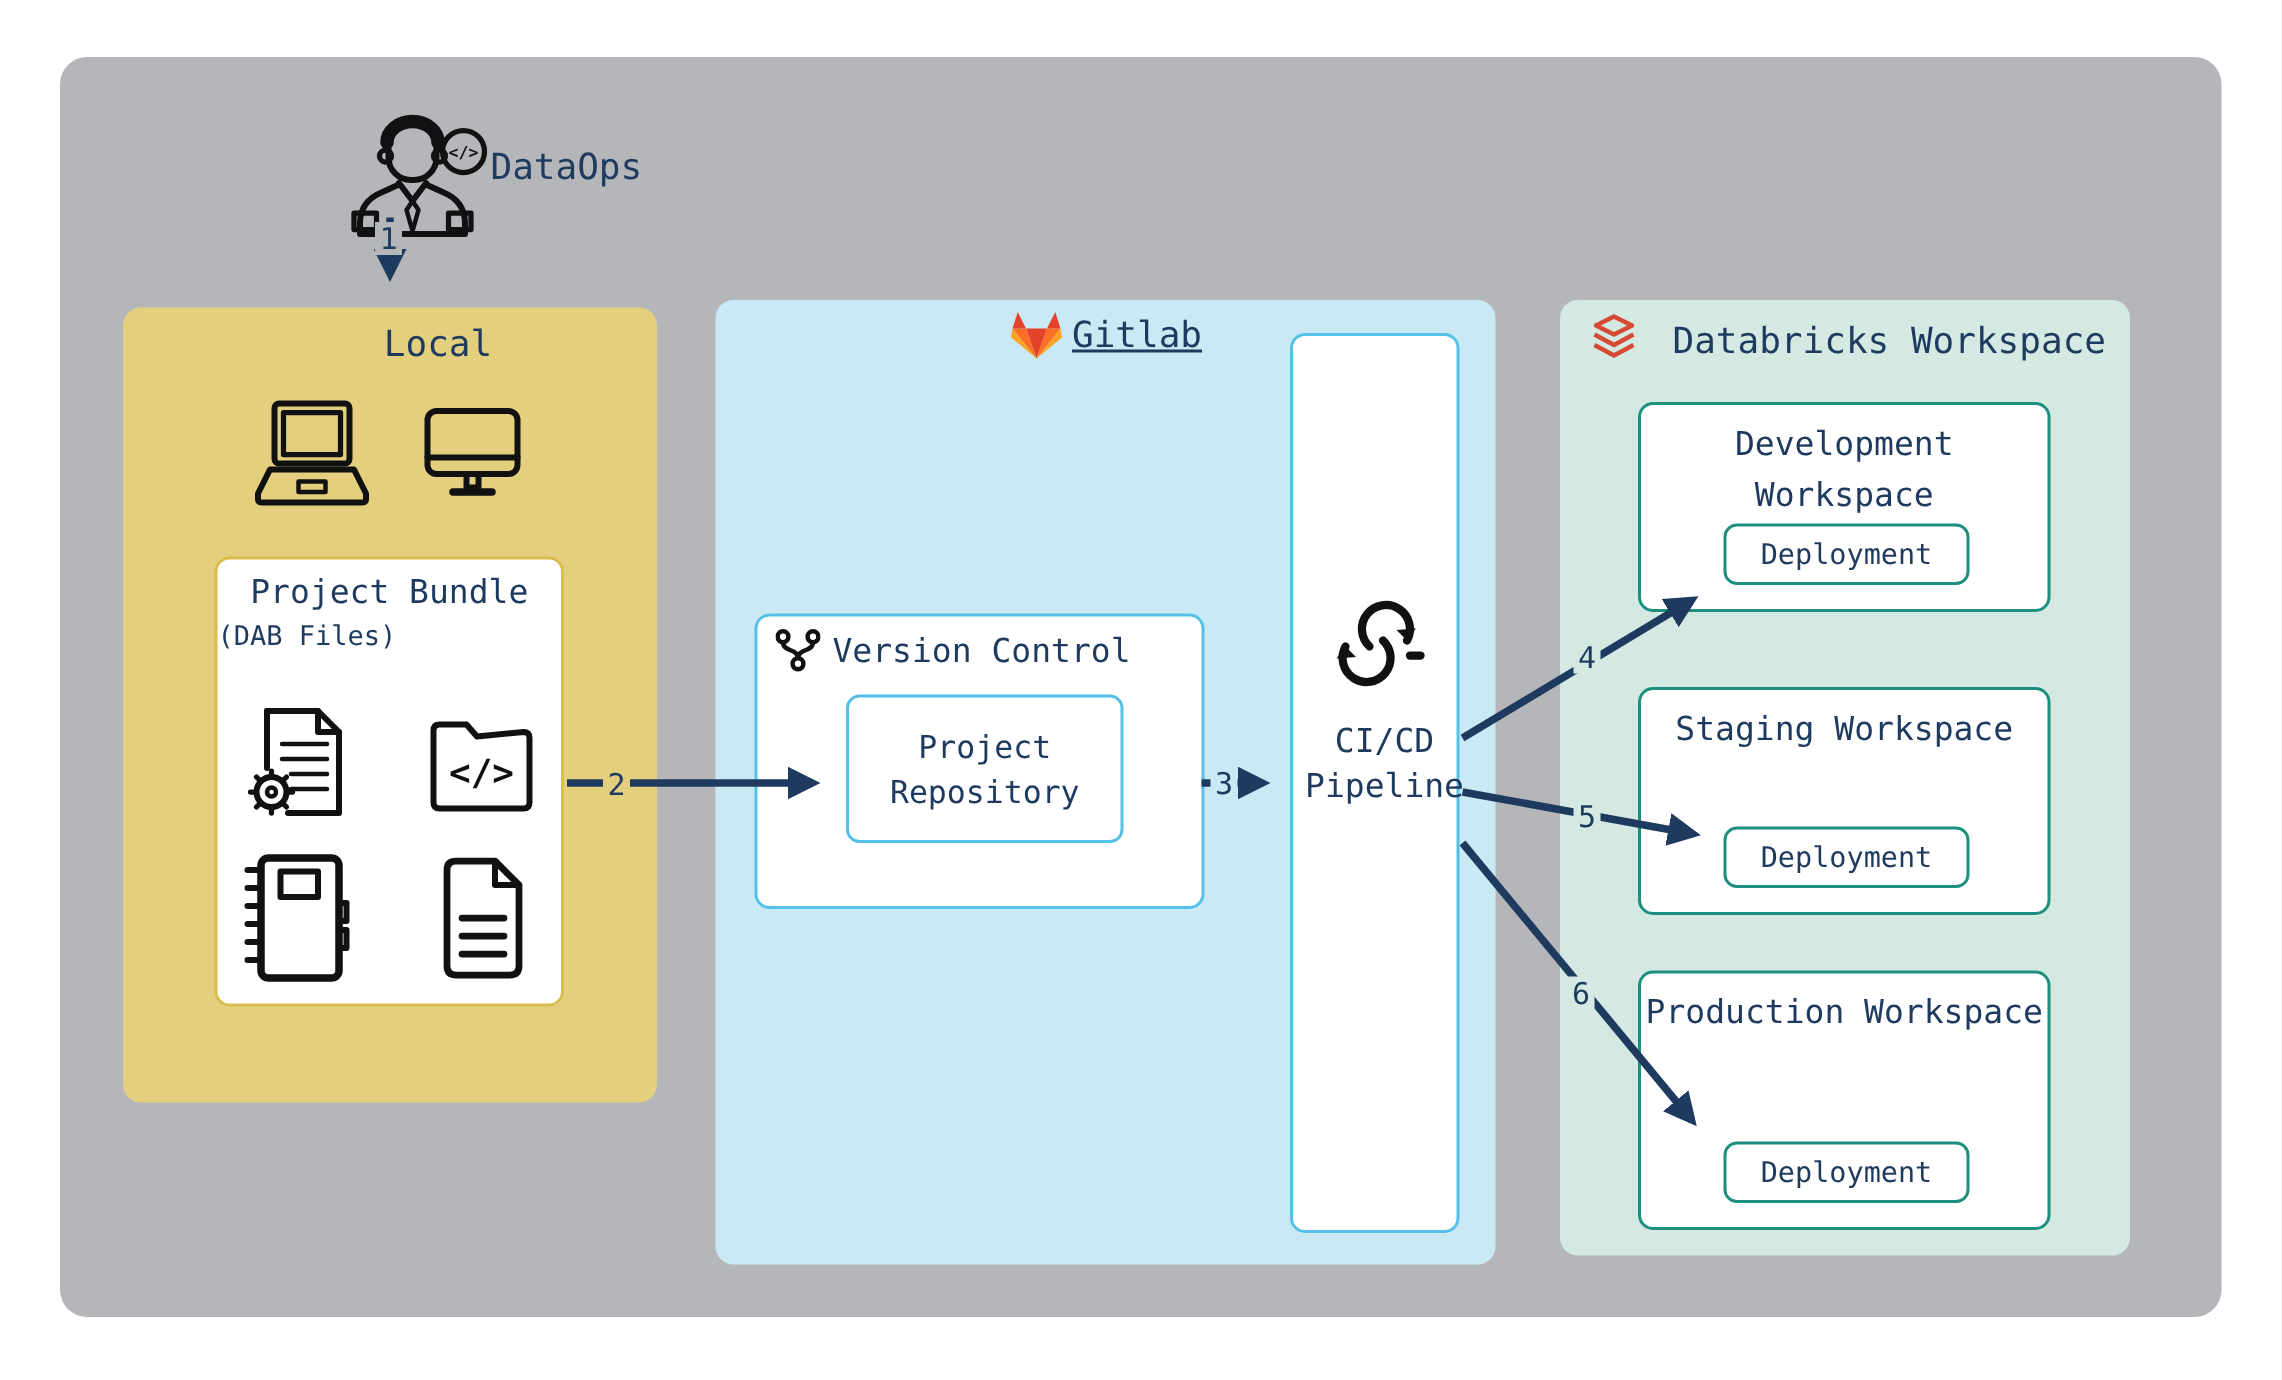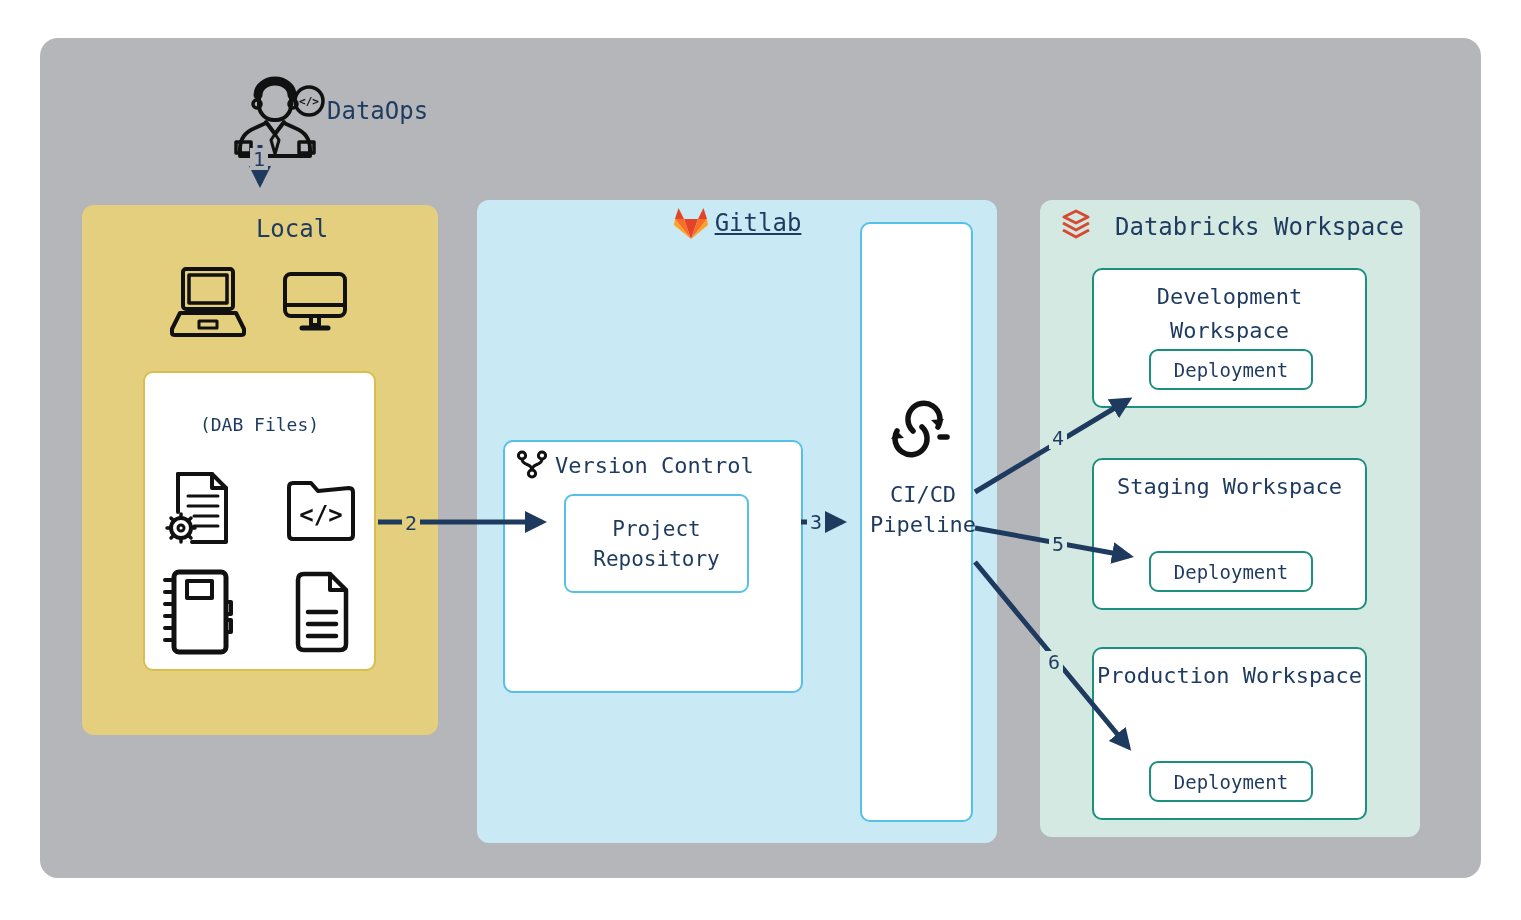--- a/index.html
+++ b/index.html
@@ -22,22 +22,22 @@
   .section-title{font-size:24px;color:var(--navy);white-space:nowrap;}
   .local{left:82px;top:205px;width:356px;height:530px;background:var(--yellow);}
   .local-title{position:absolute;left:0;top:10px;width:100%;text-align:center;padding-left:32px;}
   .gitlab{left:477px;top:200px;width:520px;height:643px;background:var(--blue);}
   .gitlab-header{position:absolute;left:0;top:6px;width:100%;display:flex;justify-content:center;align-items:center;gap:6px;text-decoration:underline;}
   .databricks{left:1040px;top:200px;width:380px;height:637px;background:var(--mint);}
   .db-header{position:absolute;left:0;top:8px;width:100%;display:flex;justify-content:center;align-items:center;gap:19px;}
   .white-box{position:absolute;background:#ffffff;border-radius:10px;box-sizing:border-box;}
   .bundle{left:61px;top:166px;width:233px;height:300px;border:2px solid var(--yellow-border);}
   .bundle-title{position:absolute;top:10px;left:0;width:100%;text-align:center;font-size:22px;}
-  .bundle-sub{position:absolute;top:41px;left:0;width:100%;text-align:center;font-size:18px;}
-  .vc{left:26px;top:240px;width:300px;height:253px;border:2px solid var(--skyblue);}
+  .bundle-sub{position:absolute;top:41px;left:0;width:100%;text-align:left;font-size:18px;}
+  .vc{left:26px;top:209px;width:300px;height:197px;border:2px solid var(--skyblue);}
   .vc-header{position:absolute;left:12px;top:8px;display:flex;align-items:center;gap:8px;font-size:22px;white-space:nowrap;}
   .repo{left:59px;top:52px;width:181px;height:95px;border:2px solid var(--skyblue);border-radius:9px;
         display:flex;align-items:center;justify-content:center;text-align:center;font-size:21px;line-height:30px;background:#fff;position:absolute;}
   .cicd{left:383px;top:22px;width:113px;height:600px;border:2px solid var(--skyblue);}
   .cicd-inner{position:absolute;left:0;top:168px;width:100%;display:flex;flex-direction:column;align-items:center;}
   .cicd-label{font-size:22px;line-height:30px;text-align:center;margin-top:14px;padding-left:13px;}
   .ws{position:absolute;left:52px;width:275px;background:#ffffff;border:2px solid var(--teal);border-radius:10px;box-sizing:border-box;}
   .ws-title{position:absolute;top:10px;left:0;width:100%;text-align:center;font-size:22px;line-height:34px;}
   .deploy{position:absolute;left:55px;bottom:16px;width:164px;height:41px;border:2px solid var(--teal);border-radius:9px;
           display:flex;align-items:center;justify-content:center;font-size:19px;background:#fff;box-sizing:border-box;}
@@ -81,20 +81,21 @@
     </svg>
 
     <svg class="abs icon" style="left:199px;top:65px;" width="68" height="64" viewBox="0 0 68 64" fill="none" stroke="#111" stroke-width="4" stroke-linejoin="round" stroke-linecap="round">
       <rect x="4" y="4" width="60" height="42" rx="6"></rect>
       <line x1="4" y1="35" x2="64" y2="35"></line>
       <path d="M30,46 L30,55 L38,55 L38,46"></path>
       <line x1="21" y1="58" x2="47" y2="58" stroke-width="5"></line>
     </svg>
 
     <div class="white-box bundle">
+      <div class="bundle-title">Project Bundle</div>
       <div class="bundle-sub">(DAB Files)</div>
 
       <svg class="abs icon" style="left:15px;top:95px;" width="80" height="86" viewBox="0 0 80 86" fill="none" stroke="#111" stroke-width="4" stroke-linejoin="round" stroke-linecap="round">
         <path d="M18,6 L52,6 L66,20 L66,74 L32,74"></path>
         <path d="M18,6 L18,44"></path>
         <path d="M52,6 L52,20 L66,20"></path>
         <line x1="28" y1="28" x2="58" y2="28" stroke-width="3"></line>
         <line x1="28" y1="38" x2="58" y2="38" stroke-width="3"></line>
         <line x1="34" y1="48" x2="58" y2="48" stroke-width="3"></line>
         <line x1="34" y1="58" x2="58" y2="58" stroke-width="3"></line>

